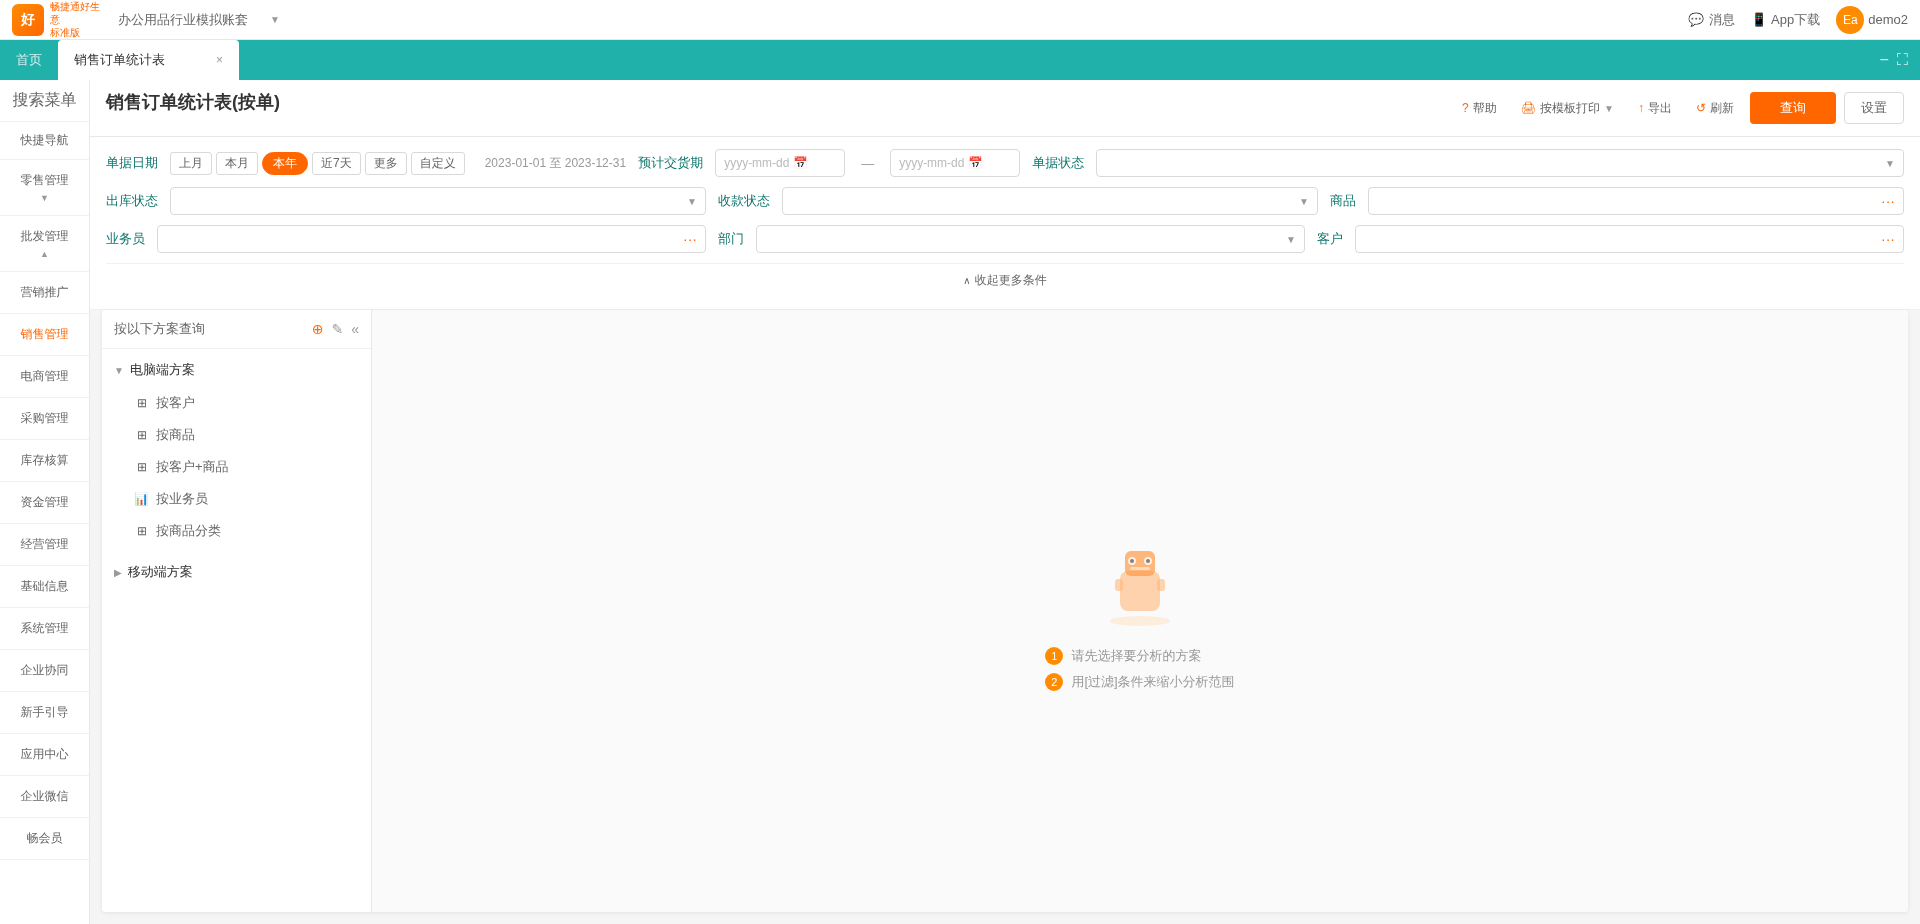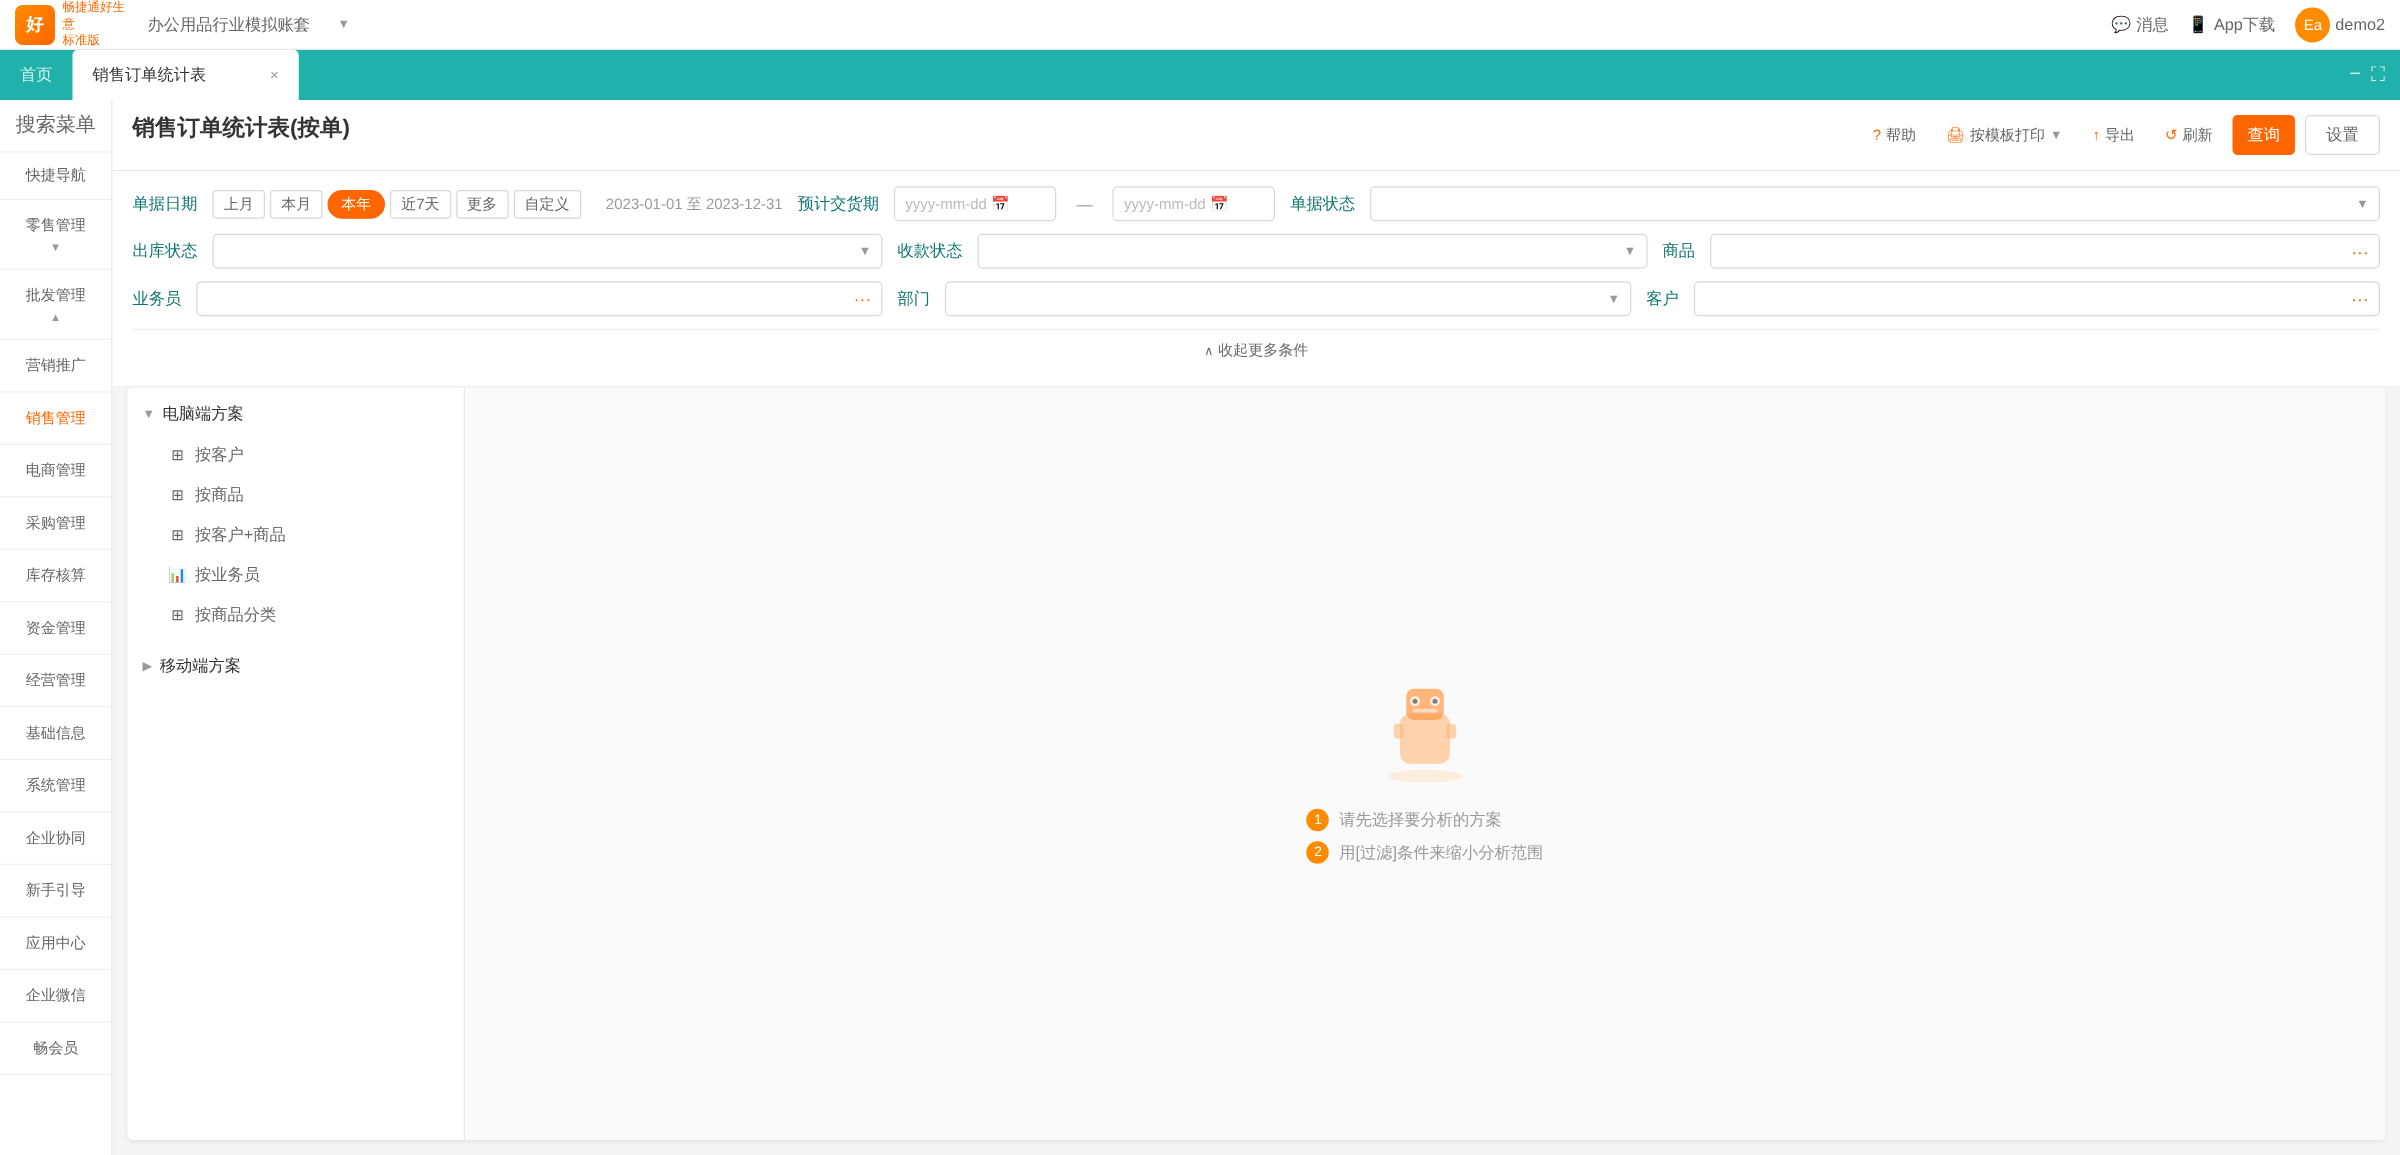--- a/index.html
+++ b/index.html
@@ -69,21 +69,21 @@
     .empty-hints { display: flex; flex-direction: column; gap: 8px; }
     .empty-hint { display: flex; align-items: center; gap: 8px; color: #999; font-size: 13px; }
     .hint-num { width: 18px; height: 18px; border-radius: 50%; background: #ff8c00; color: white; font-size: 11px; display: flex; align-items: center; justify-content: center; flex-shrink: 0; }
 
     
     .full-content { display: flex; flex-direction: column; flex: 1; overflow: hidden; }
 
     .top-actions { display: flex; align-items: center; gap: 8px; }
     .action-icon-btn { display: flex; align-items: center; gap: 4px; color: #666; font-size: 12px; cursor: pointer; padding: 4px 8px; border-radius: 4px; }
 
-    .query-btn { background: #ff6600; color: white; border: none; border-radius: 4px; padding: 6px 12px; font-size: 13px; cursor: pointer; height: 32px; }
+    .query-btn { background: #ff6600; color: white; border: none; border-radius: 4px; padding: 6px 30px; font-size: 13px; cursor: pointer; height: 32px; }
     .setting-btn { background: #fff; color: #666; border: 1px solid #d9d9d9; border-radius: 4px; padding: 5px 16px; font-size: 13px; cursor: pointer; height: 32px; }
     .main-content-wrapper { flex: 1; display: flex; overflow: hidden; margin: 0 12px 12px; border-radius: 4px; background: #fff; box-shadow: 0 1px 4px rgba(0,0,0,0.08); }
   </style>
 </head>
 <body>
 
 <div class="top-bar">
   <div class="logo-area">
     <div class="logo-icon">好</div>
     <div class="logo-text">
@@ -283,20 +283,28 @@
 
       <div class="collapse-more">
         <span style="font-size:10px;">∧</span>
         <span>收起更多条件</span>
       </div>
     </div>
 
     <div class="main-content-wrapper">
 
       <div class="left-panel">
+        <div class="left-panel-header">
+          <span class="left-panel-title">按以下方案查询</span>
+          <div class="left-panel-actions">
+            <span class="left-panel-action" style="color:#ff6600;">⊕</span>
+            <span class="left-panel-action">✎</span>
+            <span class="left-panel-action">«</span>
+          </div>
+        </div>
 
         <div class="tree-section">
           <div class="tree-parent">
             <span class="expand-icon">▼</span>
             <span>电脑端方案</span>
           </div>
 
           <div class="tree-item">
             <div class="tree-item-icon table" style="font-size:12px;">⊞</div>
             <span>按客户</span>

